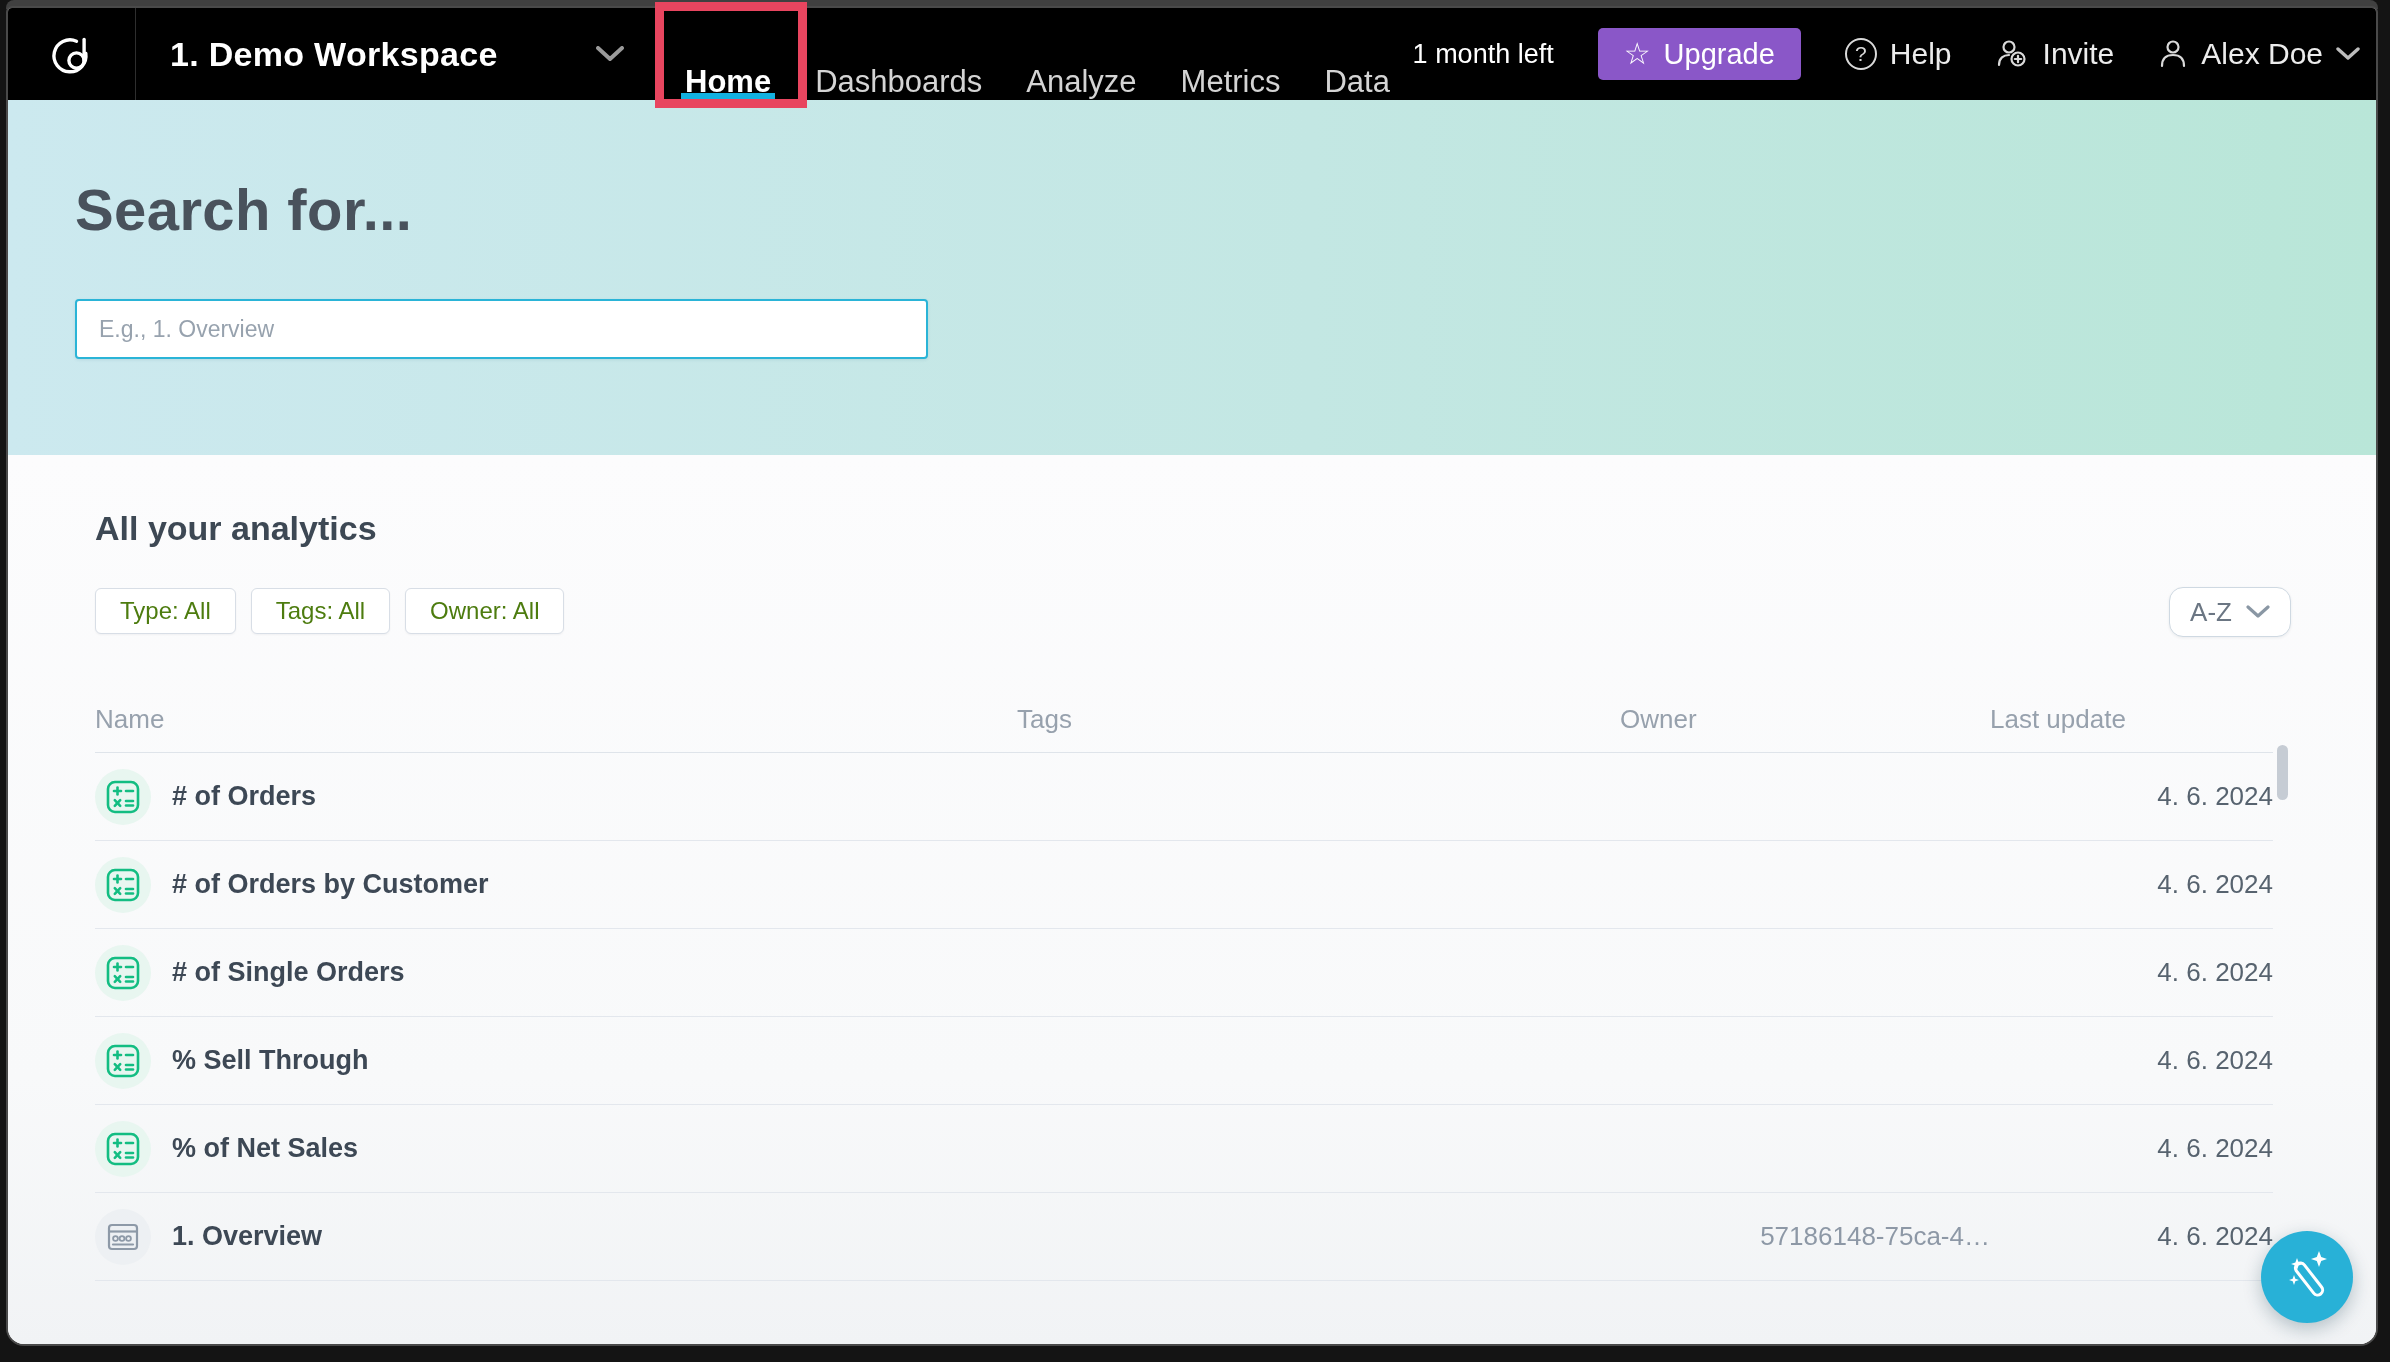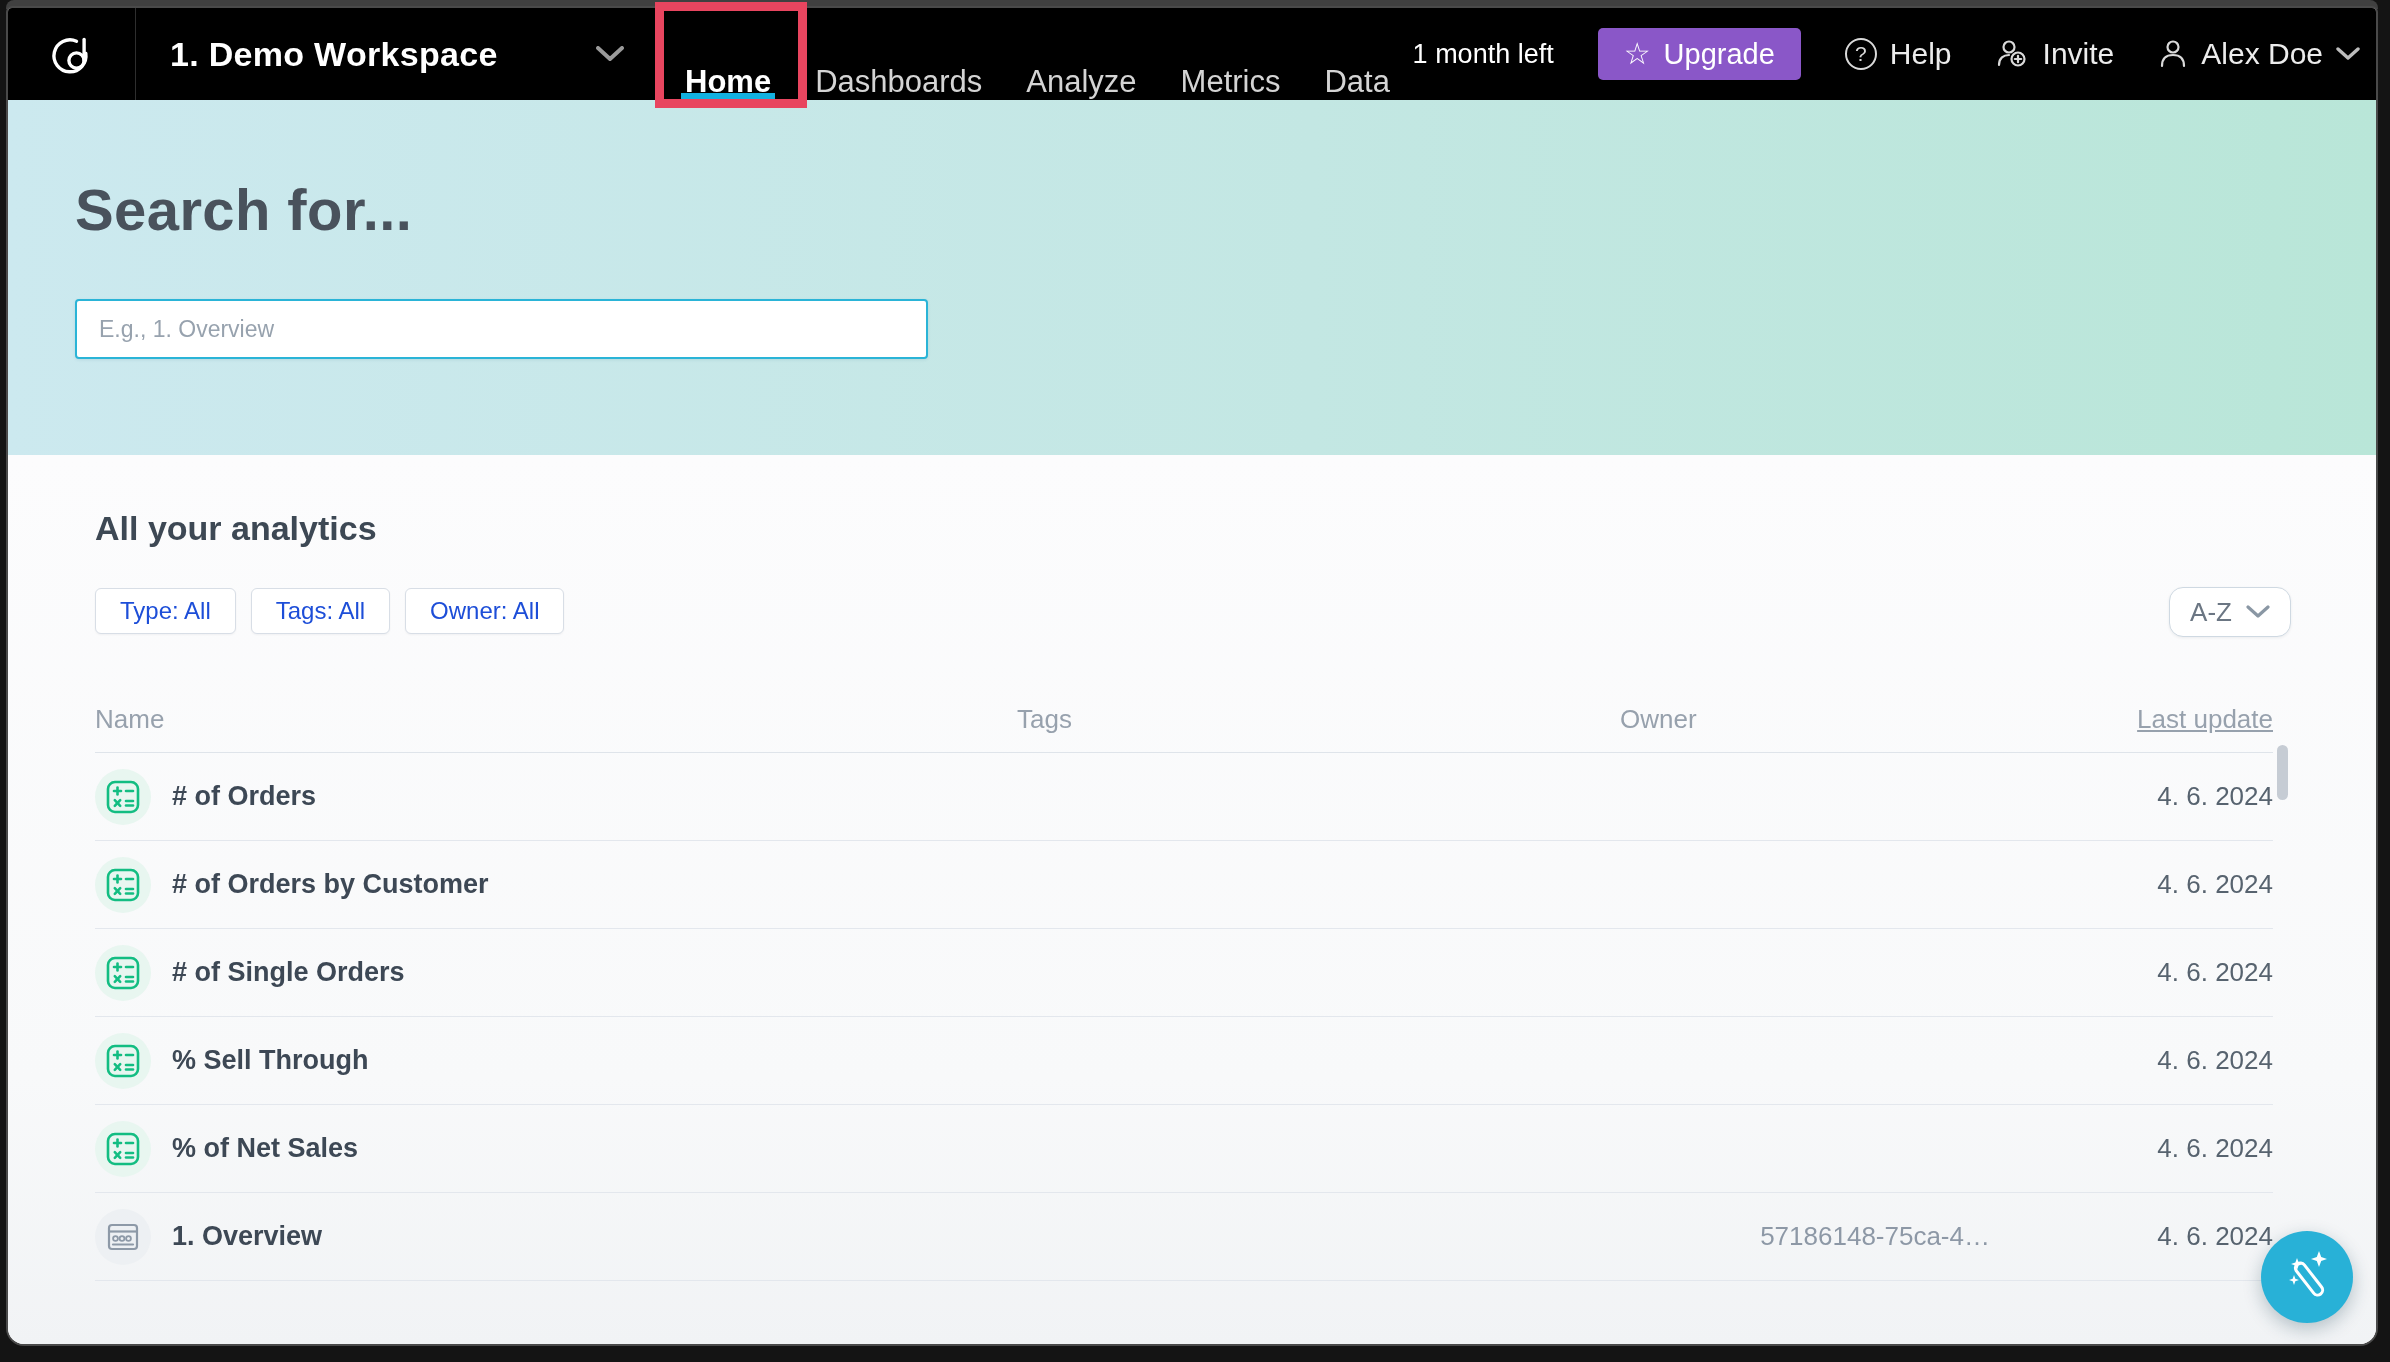--- a/index.html
+++ b/index.html
@@ -43,21 +43,21 @@
   
   .hero { height:355px; background:linear-gradient(90deg,#cce9ef 0%,#c3e7e3 55%,#b9e6d8 100%); padding-left:67px; }
   .hero-title { padding-top:76px; font-size:58px; font-weight:bold; color:#49525c; letter-spacing:.4px; }
   .search-input { display:block; margin-top:56px; width:853px; height:60px; border:2px solid #2ab4d7; border-radius:4px; background:#fff; font-size:23px; font-family:inherit; color:#0369a1; padding:0 22px; outline:none; box-shadow:0 1px 3px rgba(40,110,130,.12); }
   .search-input::placeholder { color:#97a2ae; }
 
   
   .main { position:relative; height:889px; background:linear-gradient(180deg,#fcfcfd 0%,#f8f9fa 70%,#f1f3f5 100%); padding-left:87px; }
   .section-title { padding-top:54px; font-size:34px; font-weight:bold; color:#3d4854; }
   .filters-row { margin-top:40px; display:flex; gap:15px; }
-  .filter-chip { height:46px; padding:0 24px; background:#fff; border:1px solid #d8dee6; border-radius:6px; display:flex; align-items:center; font-size:24px; color:#1d4ed8; cursor:pointer; box-shadow:0 1px 2px rgba(30,40,60,.05); }
+  .filter-chip { height:46px; padding:0 24px; background:#fff; border:1px solid #d8dee6; border-radius:6px; display:flex; align-items:center; font-size:24px; color:#4d7c0f; cursor:pointer; box-shadow:0 1px 2px rgba(30,40,60,.05); }
   .sort-select { position:absolute; top:132px; right:85px; height:50px; width:122px; background:#fff; border:1px solid #cfd9e2; border-radius:14px; display:flex; align-items:center; justify-content:center; gap:14px; font-size:26px; color:#6b7683; cursor:pointer; box-shadow:0 1px 3px rgba(30,40,60,.07); }
 
   .table { width:2178px; }
   .t-header { display:grid; grid-template-columns:922px 603px 370px 1fr; margin-top:70px; padding-bottom:17px; border-bottom:1px solid #dfe4ea; font-size:26px; color:#97a1ad; }
   .t-row { display:grid; grid-template-columns:922px 603px 370px 1fr; align-items:center; height:88px; border-bottom:1px solid #e3e7ed; cursor:pointer; background:transparent; }
   .cell-name { display:flex; align-items:center; gap:21px; font-size:27px; font-weight:bold; color:#3d4855; }
   .cell-tags { font-size:26px; color:#8d98a6; }
   .cell-owner { font-size:26px; color:#8d98a6; text-align:right; white-space:nowrap; }
   .cell-updated { font-size:26px; color:#57636f; text-align:right; }
   .row-icon { width:56px; height:56px; flex:0 0 56px; }
@@ -169,21 +169,21 @@
       <svg class="icon-svg" width="24" height="14" viewBox="0 0 24 14">
         <polyline points="2,2 12,11 22,2" fill="none" stroke="#8a97a4" stroke-width="3.2" stroke-linecap="round" stroke-linejoin="round"></polyline>
       </svg>
     </div>
 
     <div class="table">
       <div class="t-header">
         <div>Name</div>
         <div>Tags</div>
         <div>Owner</div>
-        <div style="text-align:right; padding-left:0;text-decoration:underline;">Last update</div>
+        <div style="text-align:left; padding-left:0;">Last update</div>
       </div>
       <div>
   <div class="t-row">
     <div class="cell-name">
       <svg class="row-icon" viewBox="0 0 56 56">
         <circle cx="28" cy="28" r="28" fill="#e8f6f0"></circle>
         <rect x="13" y="13" width="30" height="30" rx="7" fill="none" stroke="#13bd82" stroke-width="2.6"></rect>
         <line x1="19" y1="22" x2="26" y2="22" stroke="#13bd82" stroke-width="2.6" stroke-linecap="round"></line>
         <line x1="22.5" y1="18.5" x2="22.5" y2="25.5" stroke="#13bd82" stroke-width="2.6" stroke-linecap="round"></line>
         <line x1="31" y1="22" x2="38" y2="22" stroke="#13bd82" stroke-width="2.6" stroke-linecap="round"></line>

